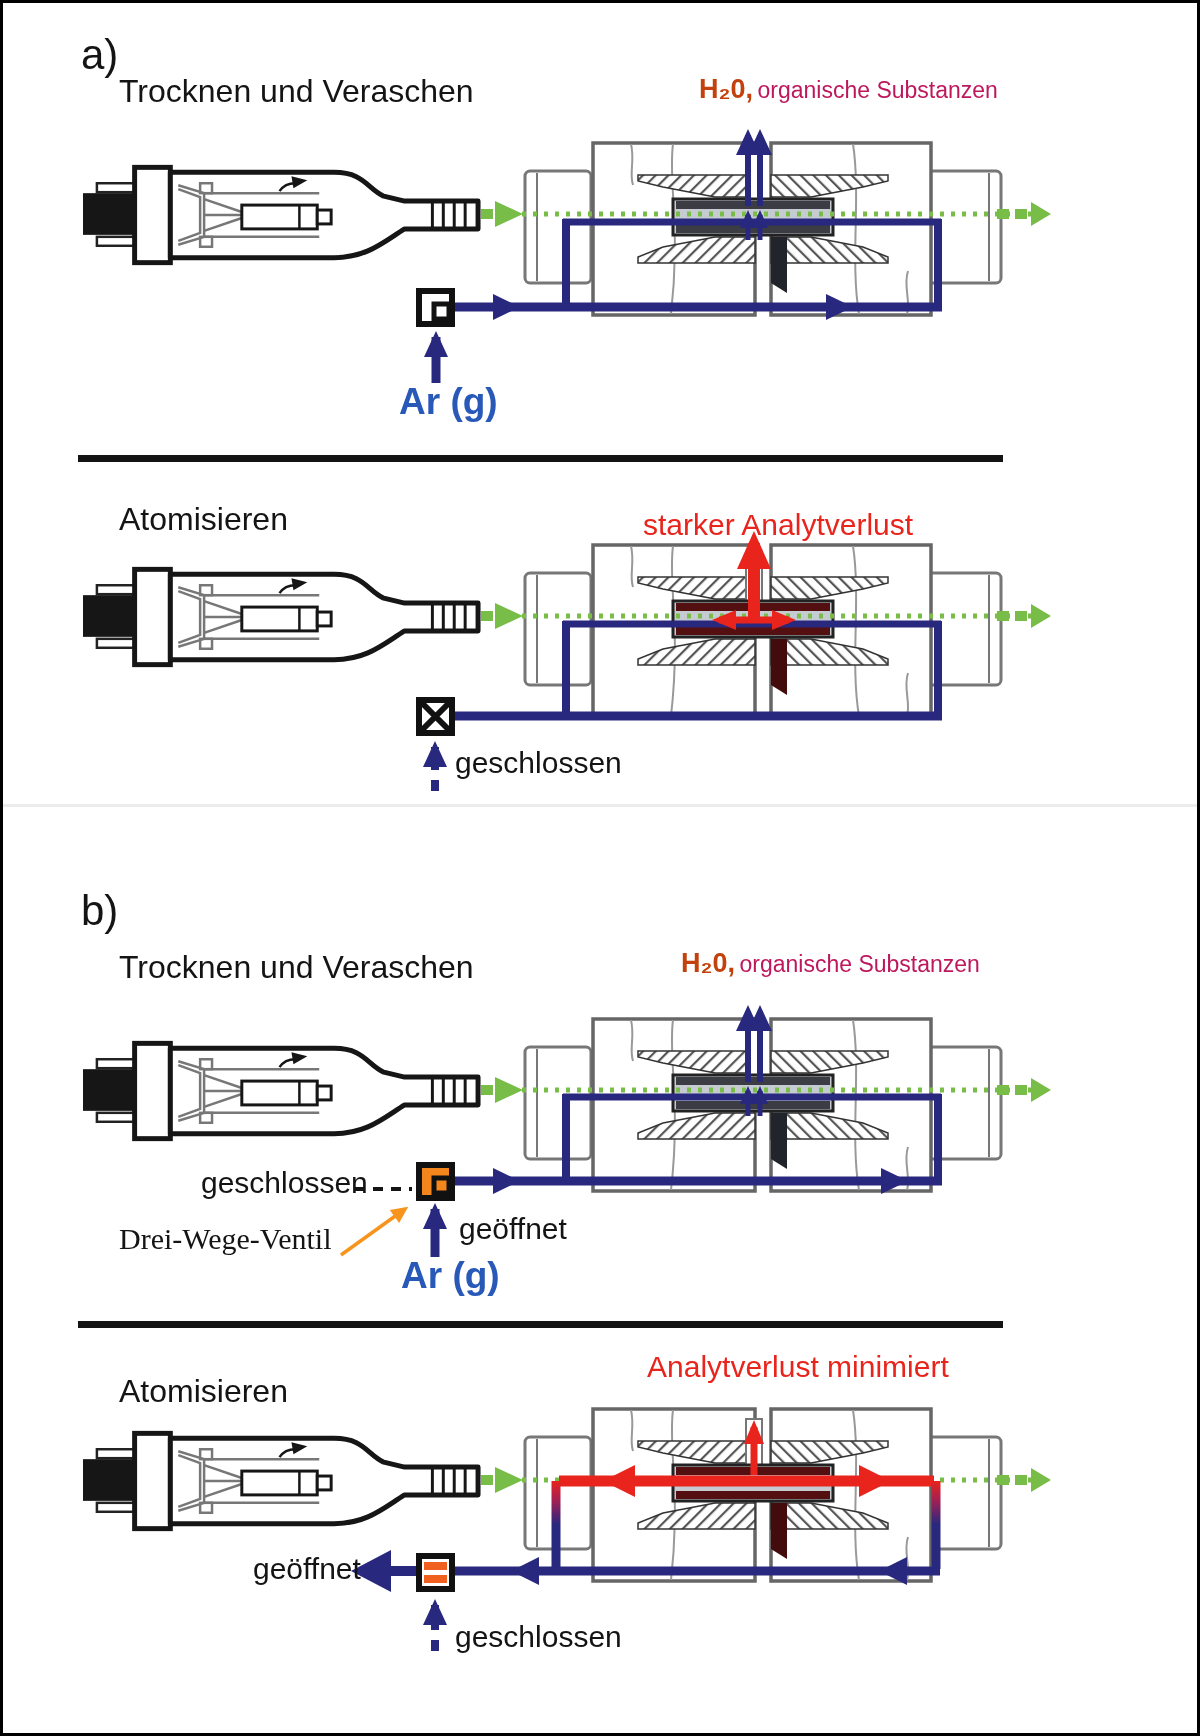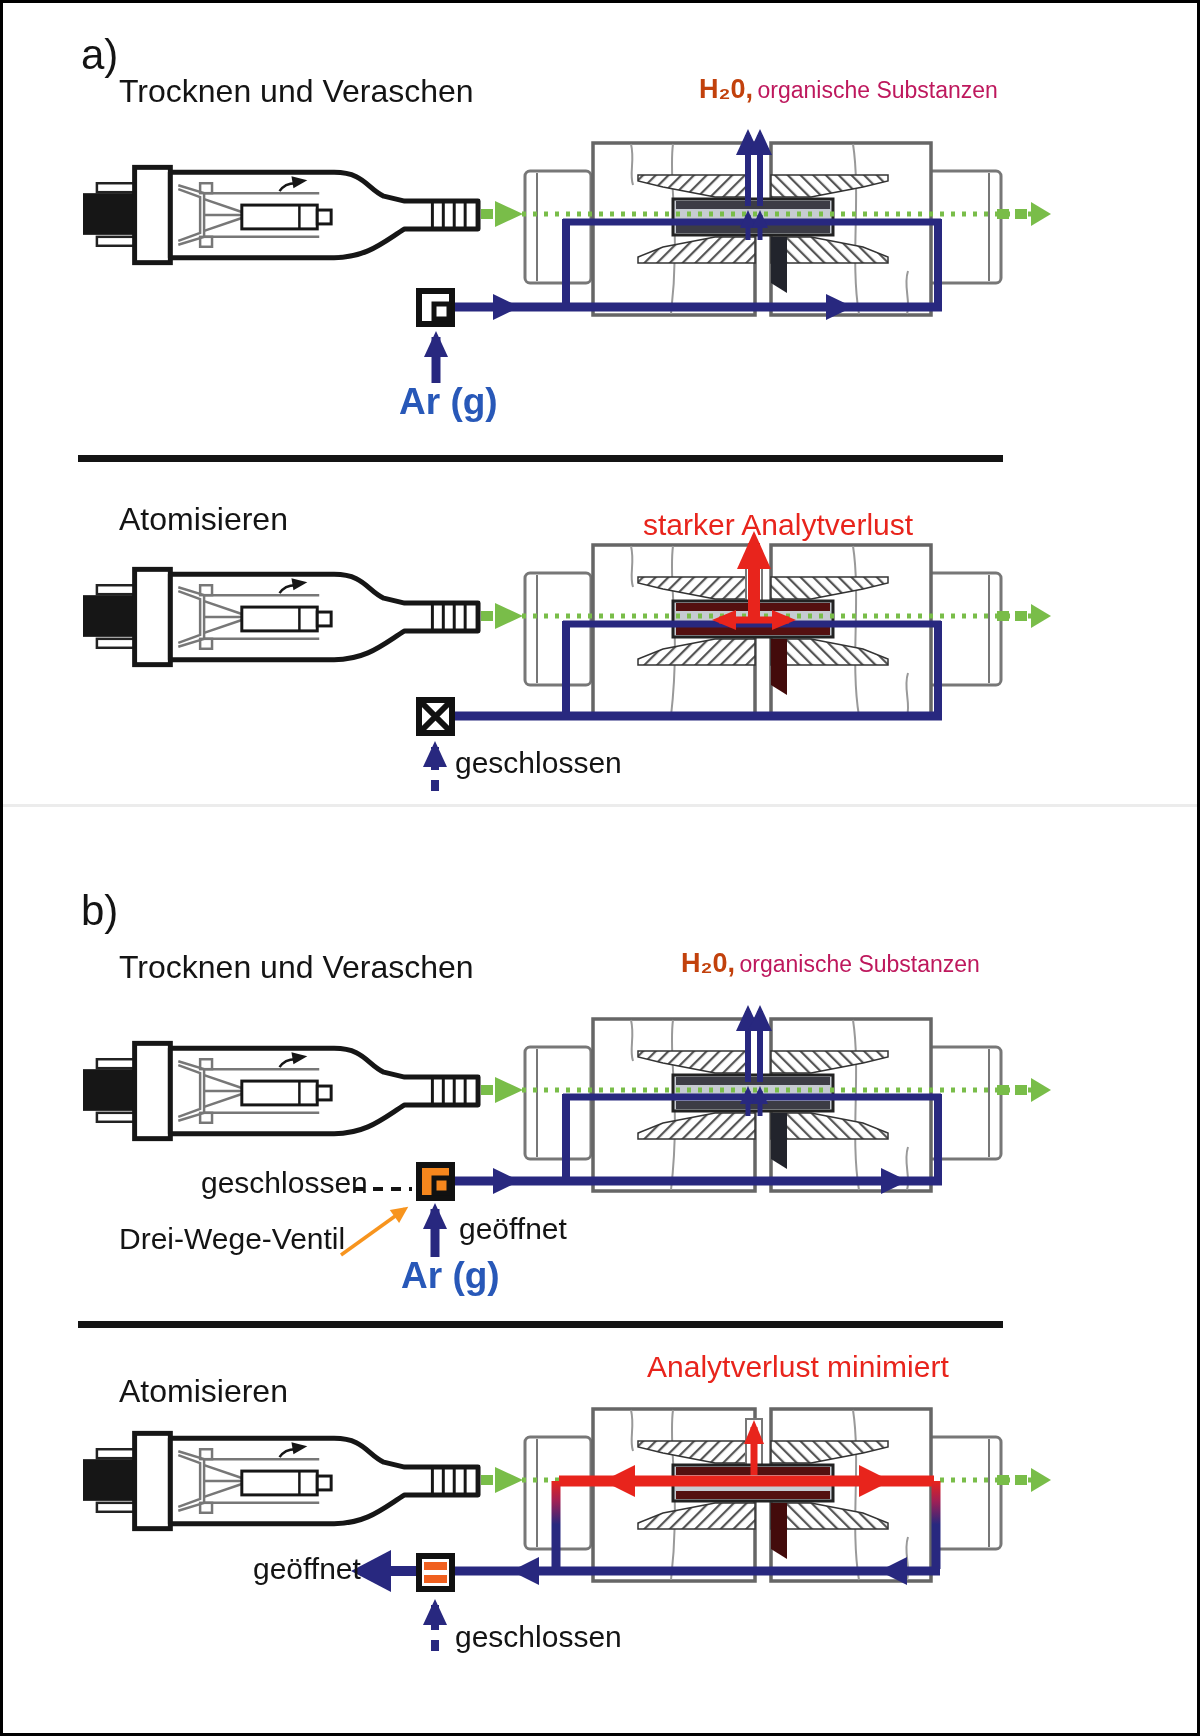--- a/index.html
+++ b/index.html
@@ -254,21 +254,21 @@
 <div class="t warn" style="left:640px;top:482px;margin-top:24px;">starker Analytverlust</div>
 <div class="t small" style="left:452px;top:744px;">geschlossen</div>
 
 <div class="t label" style="left:78px;top:886px;">b)</div>
 <div class="t title" style="left:116px;top:948px;">Trocknen und Veraschen</div>
 <div class="t" style="left:678px;top:946px;">
   <span class="exb">H₂0,</span>
   <span class="exr">organische Substanzen</span>
 </div>
 <div class="t small" style="left:198px;top:1164px;">geschlossen</div>
-<div class="t small" style="left:116px;top:1220px;">Drei-Wege-Ventil</div>
+<div class="t small" style="left:116px;top:1220px;font-family:Liberation Serif, serif;">Drei-Wege-Ventil</div>
 <div class="t small" style="left:456px;top:1210px;">geöffnet</div>
 <div class="t gas" style="left:398px;top:1254px;">Ar (g)</div>
 
 <div class="t warn" style="left:644px;top:1348px;">Analytverlust minimiert</div>
 <div class="t title" style="left:116px;top:1372px;">Atomisieren</div>
 <div class="t small" style="left:250px;top:1550px;">geöffnet</div>
 <div class="t small" style="left:452px;top:1618px;">geschlossen</div>
 
 </div>
 

